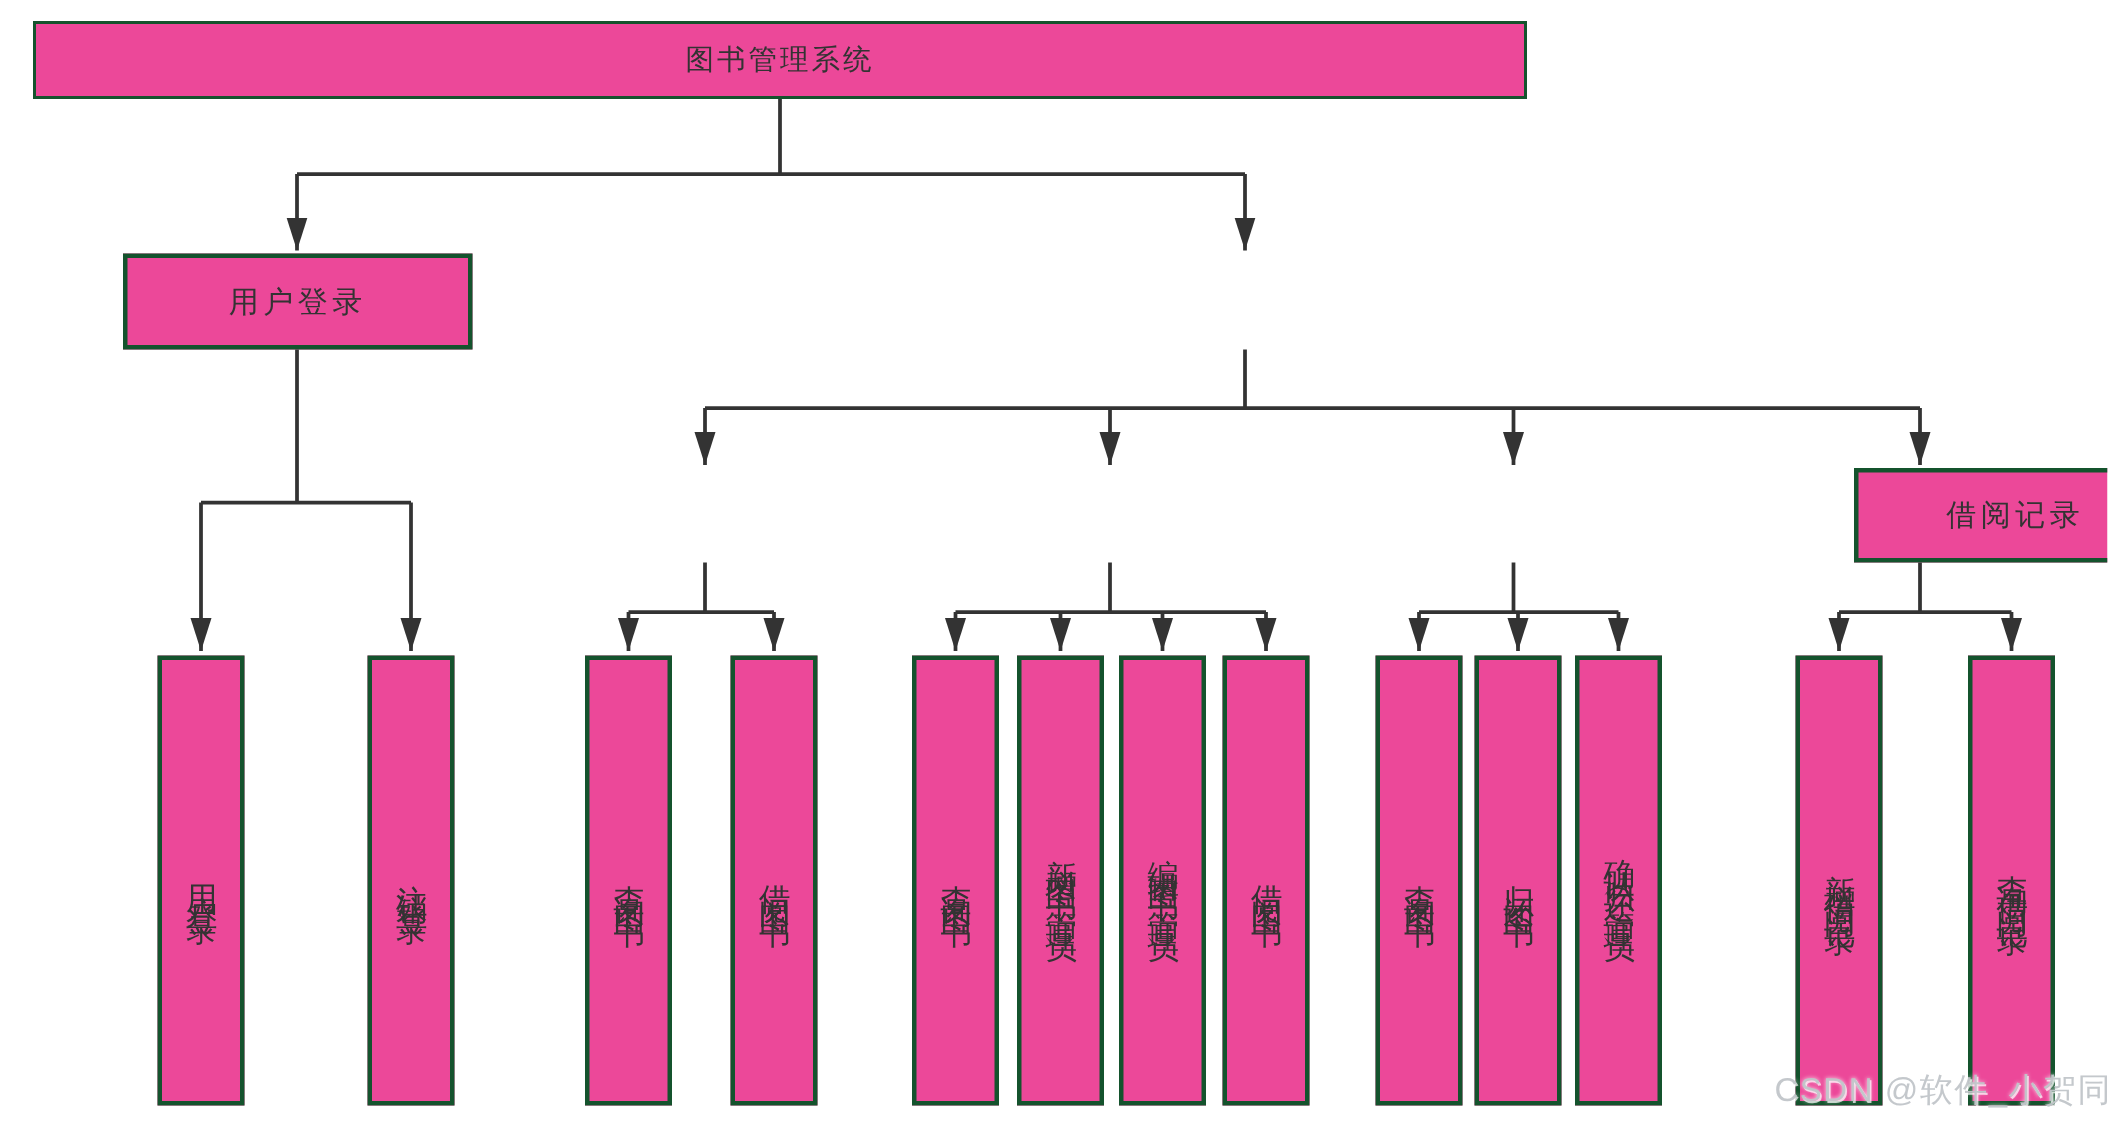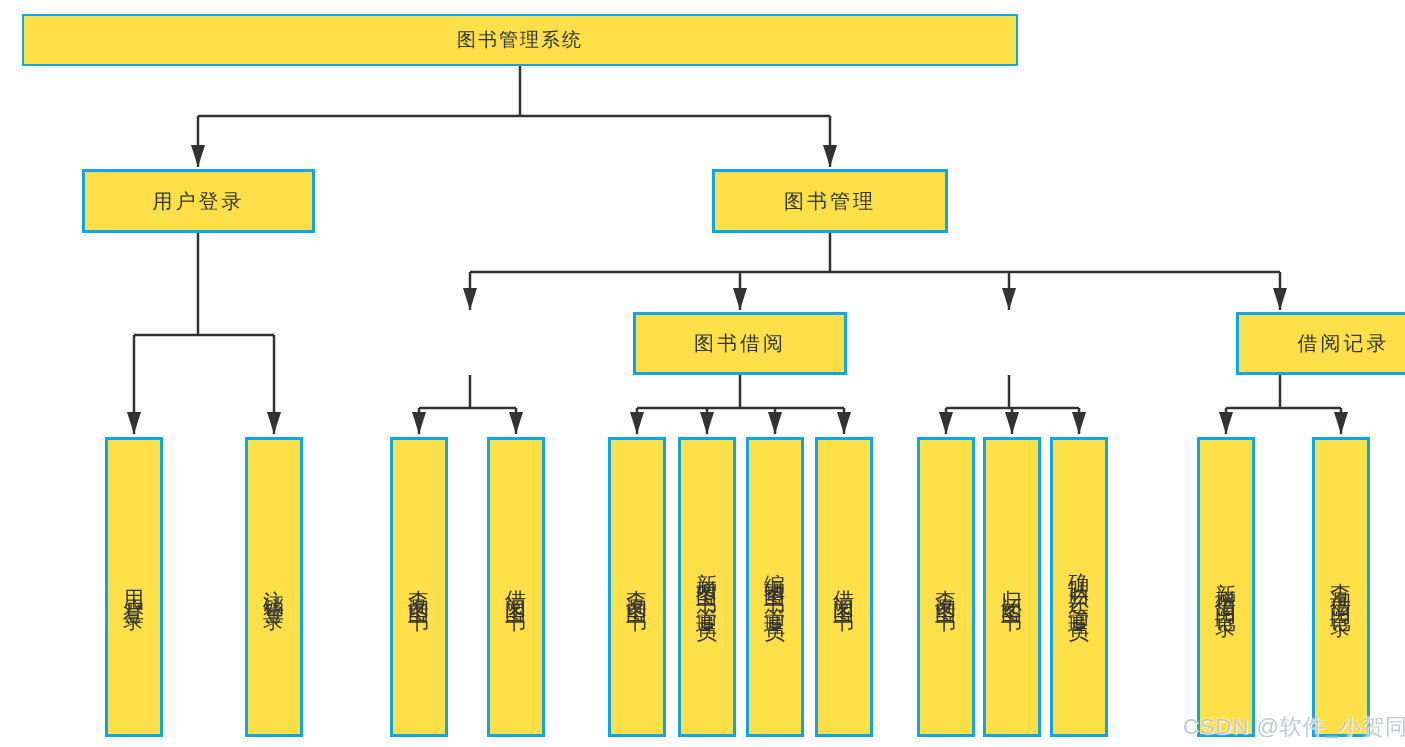--- a/index.html
+++ b/index.html
@@ -1,21 +1,21 @@
 <!DOCTYPE html>
 <html><head>
 <meta charset="utf-8">
 <style>
   html,body{margin:0;padding:0;background:#ffffff;}
   .stage{
     position:relative;width:1405px;height:747px;background:#ffffff;
     font-family:"Liberation Sans","DejaVu Sans",sans-serif;color:#333333;overflow:hidden;
   }
   .node{
-    position:absolute;box-sizing:border-box;border:3px solid #0ea5e9;background:#fde047;
+    position:absolute;box-sizing:border-box;border:3px solid #14532d;background:#ec4899;
     display:flex;align-items:center;justify-content:center;text-align:center;
   }
   .root{border-width:2px;font-size:19px;letter-spacing:2px;}
   .branch{font-size:20px;letter-spacing:3px;}
   .leaf{top:437px;width:58px;height:300px;}
   .vtxt{
     writing-mode:vertical-rl;font-size:21px;letter-spacing:7px;line-height:1;
     max-height:288px;
   }
   svg.wires{position:absolute;left:0;top:0;pointer-events:none;}
@@ -31,28 +31,22 @@
 <div class="stage">
 
   <div class="node root" style="left:22px;top:14px;width:996px;height:52px">
     <span>图书管理系统</span>
   </div>
 
   <div class="node branch" style="left:82px;top:169px;width:233px;height:64px">
     <span>用户登录</span>
   </div>
 
-  <div class="node branch" style="left:712px;top:169px;width:236px;height:64px">
-    <span>图书管理</span>
-  </div>
 
 
-  <div class="node branch" style="left:633px;top:312px;width:214px;height:63px">
-    <span>图书借阅</span>
-  </div>
 
 
   <div class="node branch" style="left:1236px;top:312px;width:215px;height:63px">
     <span>借阅记录</span>
   </div>
 
   <div class="node leaf" style="left:105px">
     <span class="vtxt">用户登录</span>
   </div>
   <div class="node leaf" style="left:245px">

